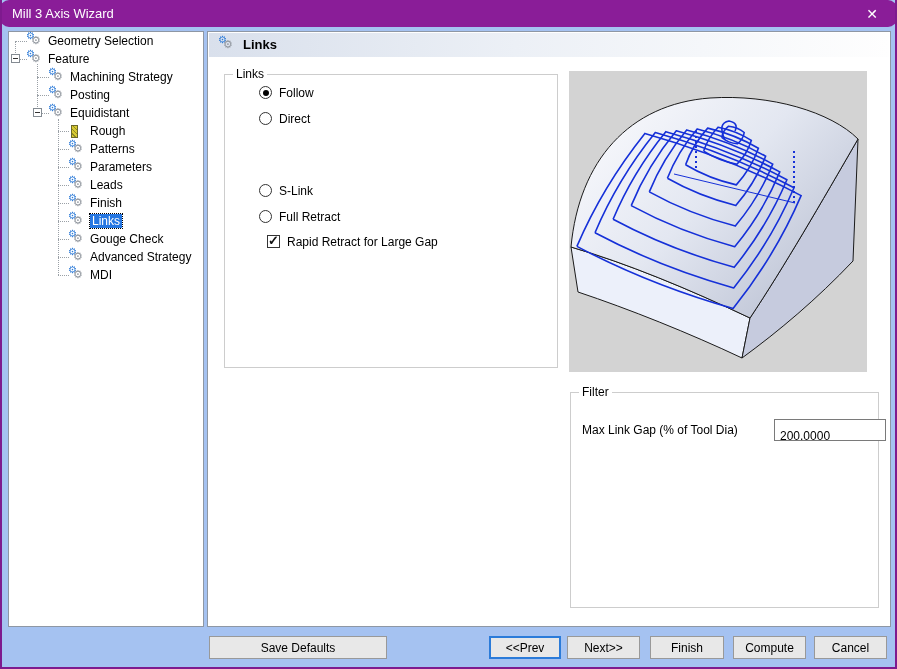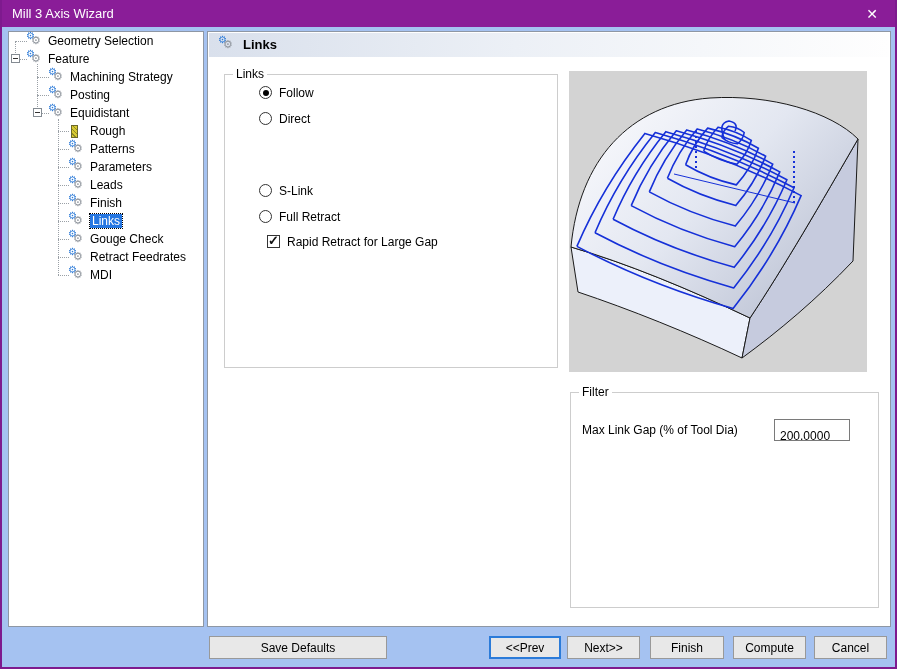--- a/index.html
+++ b/index.html
@@ -1,20 +1,20 @@
 <!DOCTYPE html>
 <html><head>
 <meta charset="utf-8">
 <style>
   html,body{margin:0;padding:0;background:#555;}
   #win{position:relative;width:897px;height:669px;font-family:"Liberation Sans",sans-serif;
        background:#A5C2F1;border-left:2px solid #7E1A8E;border-right:2px solid #7E1A8E;
        border-bottom:2px solid #7E1A8E;box-sizing:border-box;overflow:hidden;}
   
-  #titlebar{position:absolute;left:-2px;top:0;width:897px;height:27px;background:#8A1D98;}
+  #titlebar{position:absolute;left:-2px;top:0;width:897px;height:27px;background:#8A1D98;border-radius:9px;}
   #titletext{position:absolute;left:12px;top:6px;color:#fff;font-size:13px;}
   #closebtn{position:absolute;right:8px;top:2px;width:34px;height:23px;color:#fff;font-size:14px;
             display:flex;align-items:center;justify-content:center;cursor:default;}
   
   .panel{position:absolute;background:#fff;border:1px solid #8E97A4;box-sizing:border-box;}
   #treepanel{left:6px;top:31px;width:196px;height:596px;}
   #mainpanel{left:205px;top:31px;width:684px;height:596px;}
   
   #hdrband{position:absolute;left:1px;top:1px;right:1px;height:24px;
            background:linear-gradient(to right,#D9E0EC 0%,#ECF0F6 45%,#FEFEFE 100%);}
@@ -46,21 +46,21 @@
   .radio.sel::after{content:"";position:absolute;left:2.5px;top:2.5px;width:6px;height:6px;
          border-radius:50%;background:#000;}
   .cbox{position:absolute;left:0;top:1px;width:13px;height:13px;border:1px solid #333;
         background:#fff;box-sizing:border-box;}
   .cbox i{position:absolute;left:0px;top:-3px;font-style:normal;font-size:13px;color:#111;font-weight:bold;}
   .optlabel{position:absolute;left:20px;top:1px;font-size:12px;color:#000;white-space:nowrap;}
   
   #preview{position:absolute;left:567px;top:71px;width:298px;height:301px;background:#D3D3D3;}
   
   #filterlabel{position:absolute;left:580px;top:423px;width:187px;text-align:left;font-size:12px;color:#000;}
-  #filterinput{position:absolute;left:772px;top:419px;width:76px;height:22px;border:1px solid #7A7A7A;
+  #filterinput{position:absolute;left:772px;top:419px;width:112px;height:22px;border:1px solid #7A7A7A;
                font-family:"Liberation Sans",sans-serif;font-size:12px;padding:12px 0 0 5px;box-sizing:border-box;}
   
   .btn{position:absolute;top:636px;height:23px;background:#E8E8E8;border:1px solid #999;
        font-family:"Liberation Sans",sans-serif;font-size:12px;color:#000;box-sizing:border-box;}
   .btn.def{border:2px solid #2B7BD9;}
 </style>
 </head>
 <body>
 
 <div id="win">
@@ -173,21 +173,21 @@
           <u>⚙</u>
         </span>
       <span class="tlabel lt3">Gouge Check</span>
     </div>
     <div class="trow" style="top:216px">
       <i class="stub" style="left:49px;width:11px"></i>
       <span class="gicon li3">
           <b>⚙</b>
           <u>⚙</u>
         </span>
-      <span class="tlabel lt3">Retract Feedrates</span>
+      <span class="tlabel lt3">Advanced Strategy</span>
     </div>
     <div class="trow" style="top:234px">
       <i class="stub" style="left:49px;width:11px"></i>
       <span class="gicon li3">
           <b>⚙</b>
           <u>⚙</u>
         </span>
       <span class="tlabel lt3">MDI</span>
     </div>
   </div>

